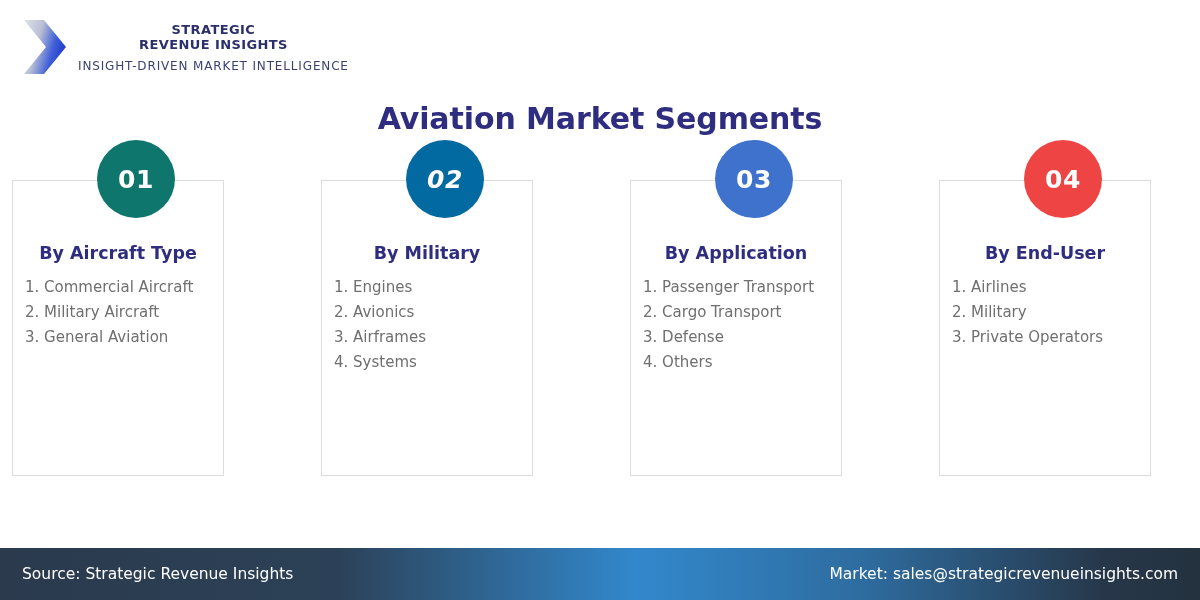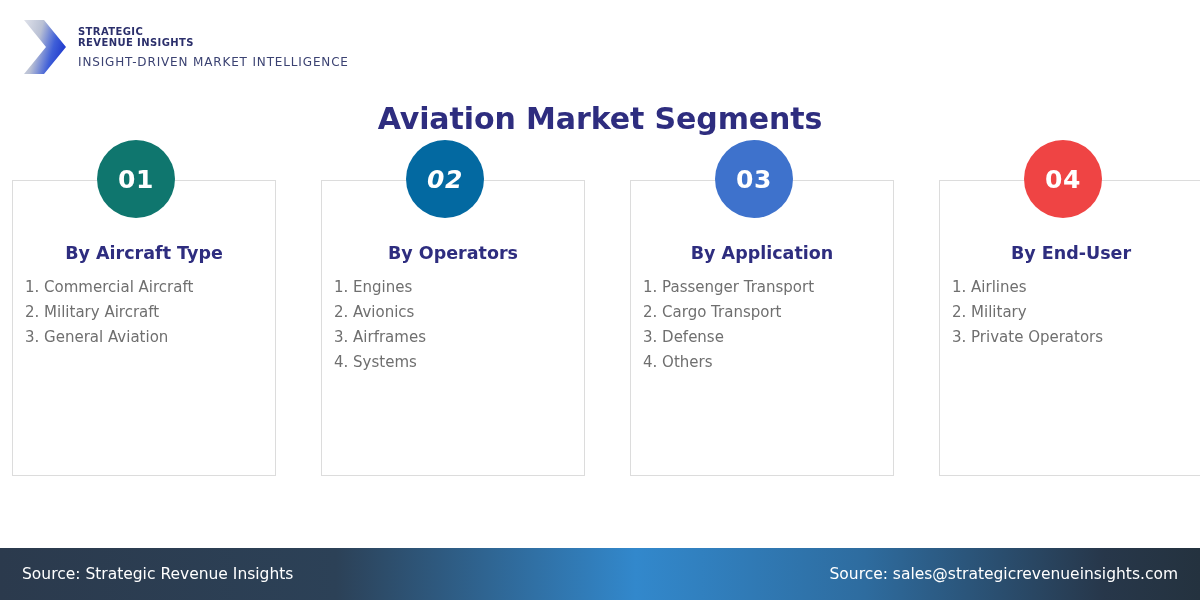--- a/index.html
+++ b/index.html
@@ -21,26 +21,27 @@
     position: absolute;
     left: 22px;
     top: 18px;
     display: flex;
     align-items: center;
     gap: 10px;
   }
   .logo-mark { width: 46px; height: 58px; display: block; }
   .logo-text-block { padding-top: 2px; }
   .logo-line {
-    font-size: 10px;
+    font-size: 13px;
     font-weight: bold;
     letter-spacing: 0.4px;
     color: #2b2f6b;
     line-height: 1.08;
     font-family: "DejaVu Sans", sans-serif;
+    text-align: center;
   }
   .logo-tagline {
     margin-top: 7px;
     font-size: 12px;
     letter-spacing: 0.85px;
     color: #3b4272;
     font-family: "DejaVu Sans", sans-serif;
     white-space: nowrap;
   }
 
@@ -87,21 +88,21 @@
     font-size: 25px;
     font-weight: bold;
     font-family: "DejaVu Sans", sans-serif;
     z-index: 2;
     letter-spacing: 0.5px;
   }
   .card {
     position: absolute;
     top: 40px;
     left: 0;
-    width: 264px;
+    width: 212px;
     height: 296px;
     border: 1px solid #dcdcdc;
     background: transparent;
     padding: 62px 12px 0 12px;
   }
   .card-title {
     text-align: center;
     font-size: 17.5px;
     font-weight: bold;
     color: #2e2d7f;
@@ -179,21 +180,21 @@
         <li>1. Commercial Aircraft</li>
         <li>2. Military Aircraft</li>
         <li>3. General Aviation</li>
       </ul>
     </div>
   </div>
 
   <div class="card-wrap">
     <div class="badge" style="background: #0369a1; font-style: italic;">02</div>
     <div class="card">
-      <div class="card-title">By Operators</div>
+      <div class="card-title">By Military</div>
       <ul class="card-list">
         <li>1. Engines</li>
         <li>2. Avionics</li>
         <li>3. Airframes</li>
         <li>4. Systems</li>
       </ul>
     </div>
   </div>
 
   <div class="card-wrap">
@@ -218,14 +219,14 @@
         <li>2. Military</li>
         <li>3. Private Operators</li>
       </ul>
     </div>
   </div>
 
 </div>
 
 <div class="footer">
   <div class="footer-text">Source: Strategic Revenue Insights</div>
-  <div class="footer-text">Source: sales@strategicrevenueinsights.com</div>
+  <div class="footer-text">Market: sales@strategicrevenueinsights.com</div>
 </div>
 
 </body></html>

